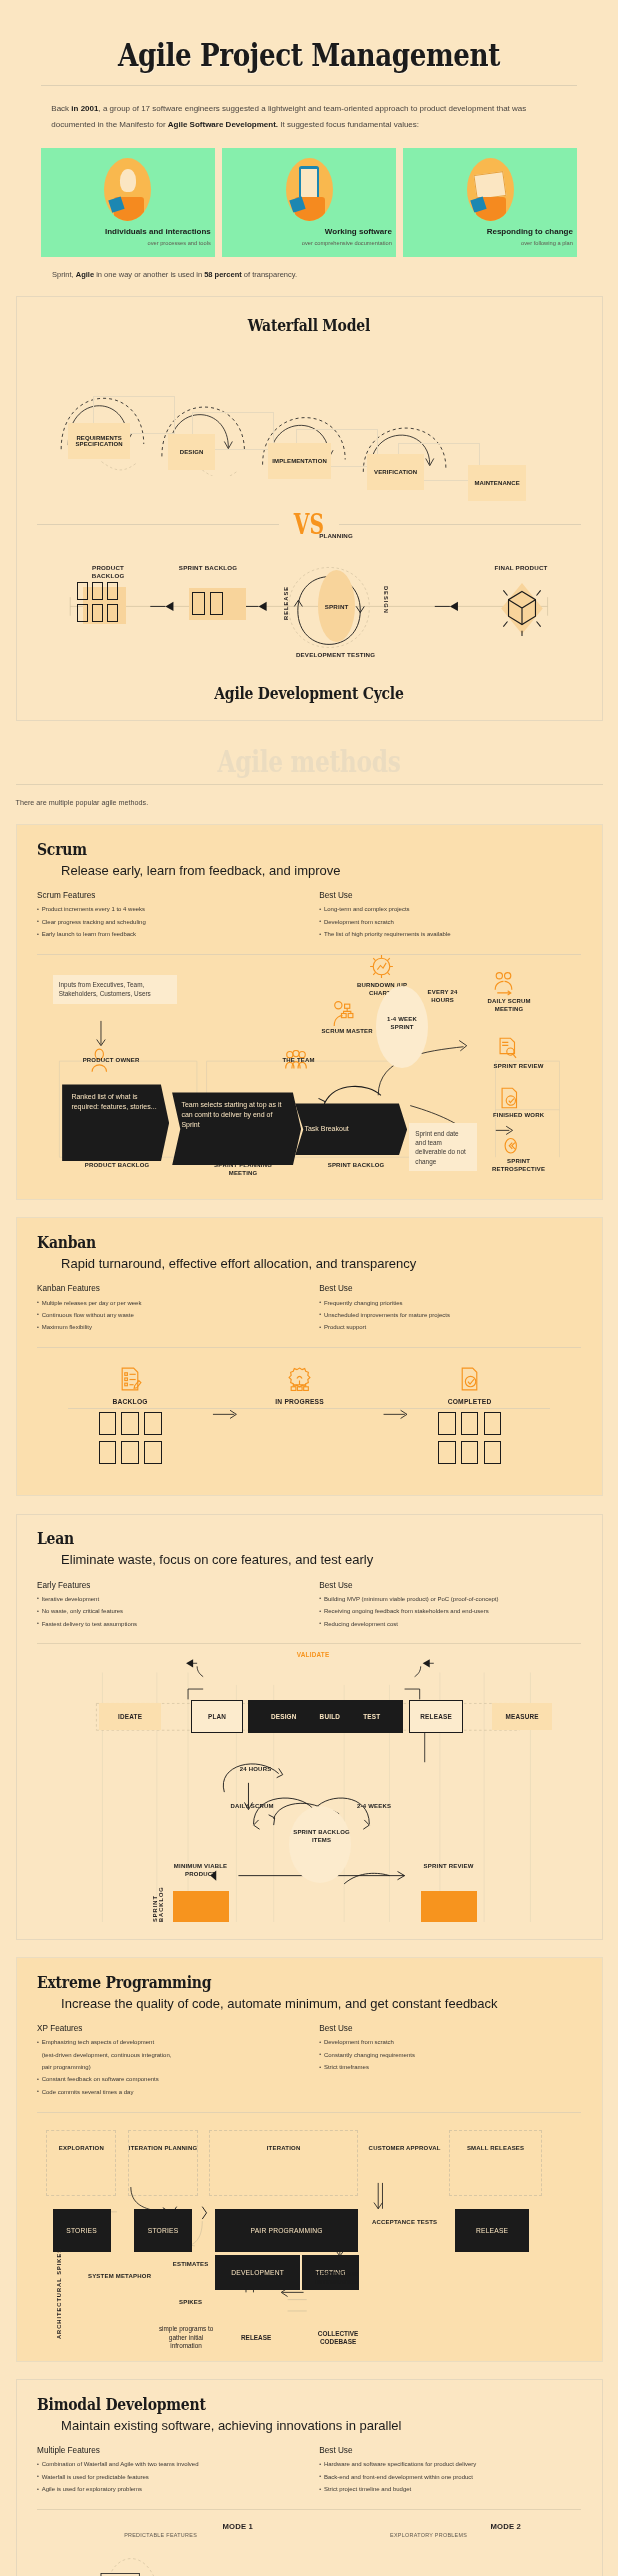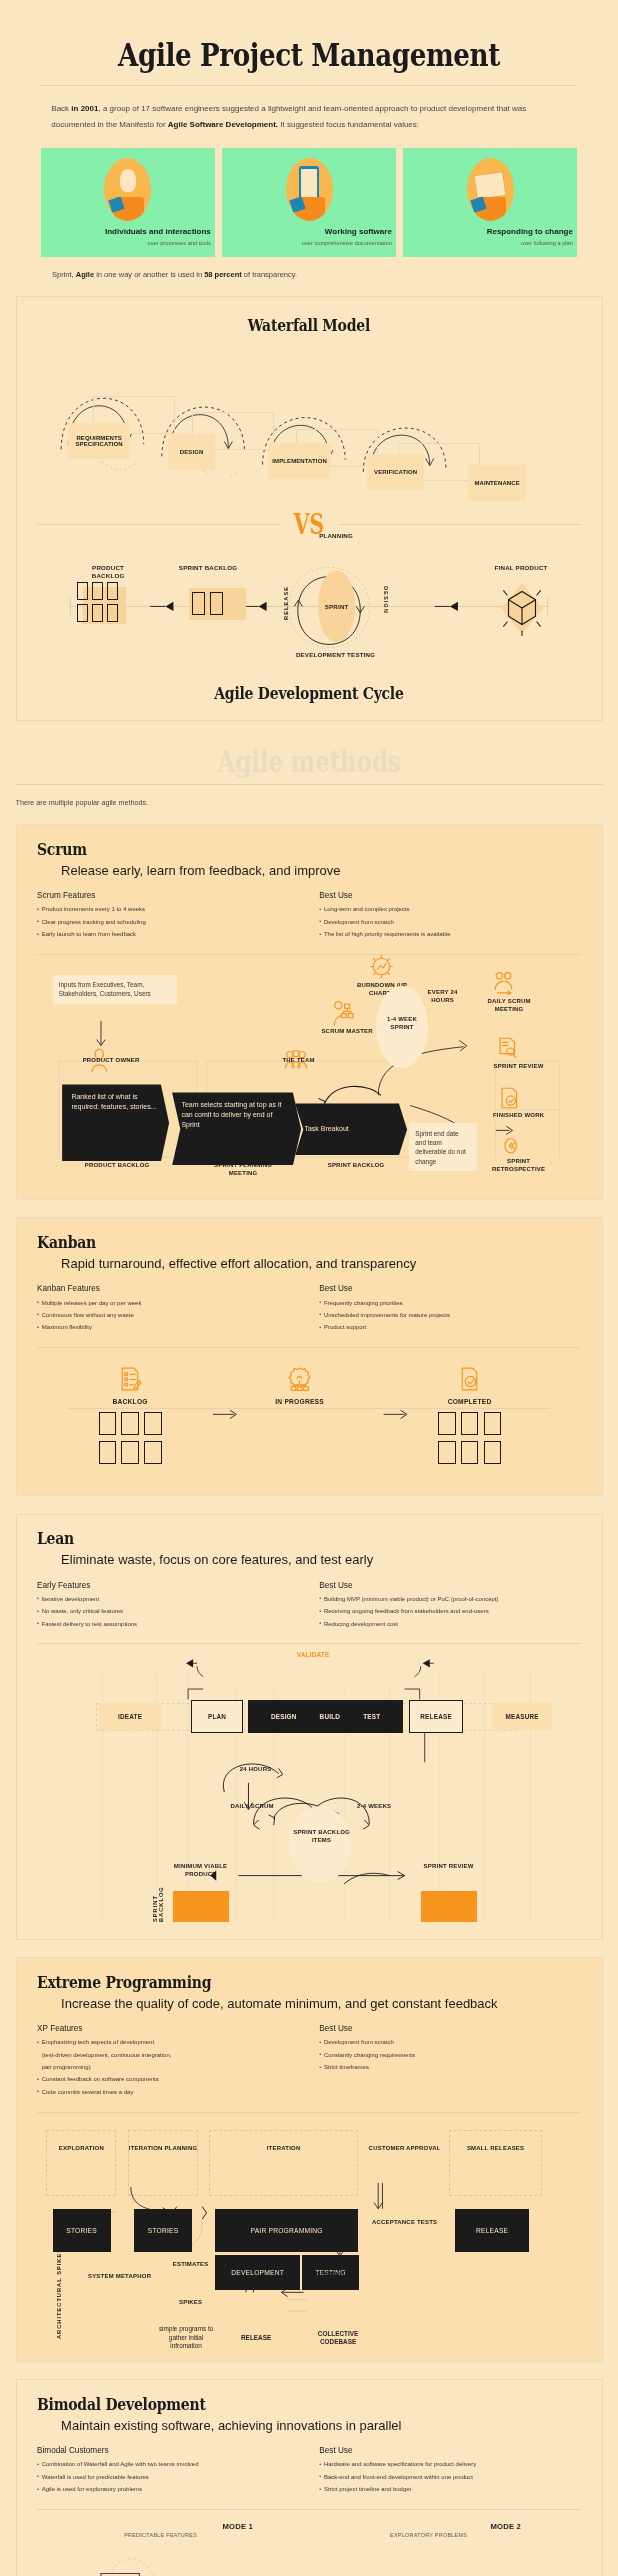--- a/index.html
+++ b/index.html
@@ -853,21 +853,21 @@
       <div class="cap" style="left:264px; top:149px; width:72px;">CONTINUOUS INTEGRATION</div>
       <div class="xp-tint" style="left:268px; top:192px; width:66px; height:47px;">COLLECTIVE CODEBASE</div>
     </div>
   </div>
 
   <div class="panel plain">
     <div class="sec-title">Bimodal Development</div>
     <div class="sec-sub">Maintain existing software, achieving innovations in parallel</div>
     <div class="cols">
       <div class="col">
-        <h4>Bimodal Customers</h4>
+        <h4>Multiple Features</h4>
         <ul>
             <li>Combination of Waterfall and Agile with two teams involved</li>
             <li>Waterfall is used for predictable features</li>
             <li>Agile is used for exploratory problems</li>
           </ul>
       </div>
       <div class="col">
         <h4>Best Use</h4>
         <ul>
             <li>Hardware and software specifications for product delivery</li>

